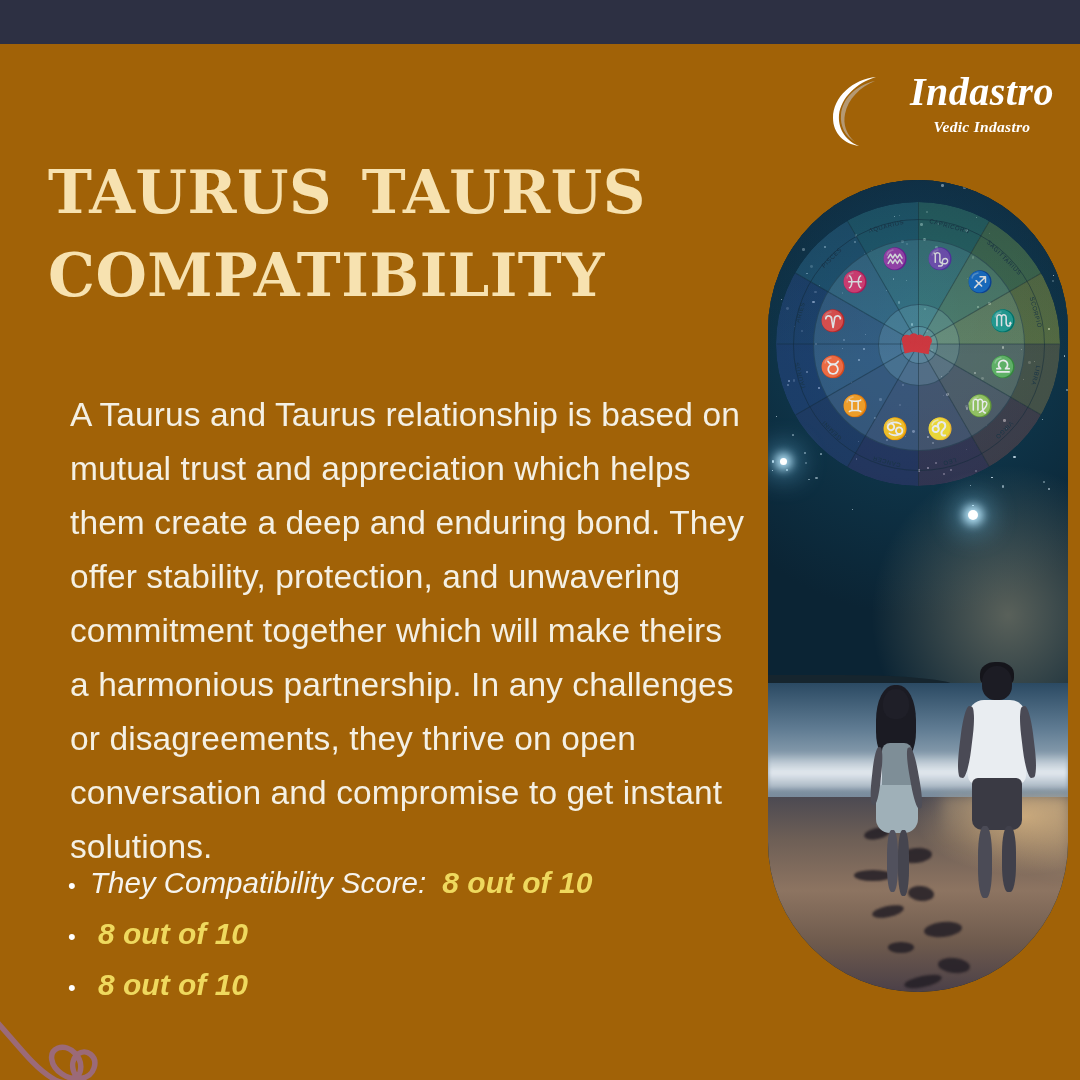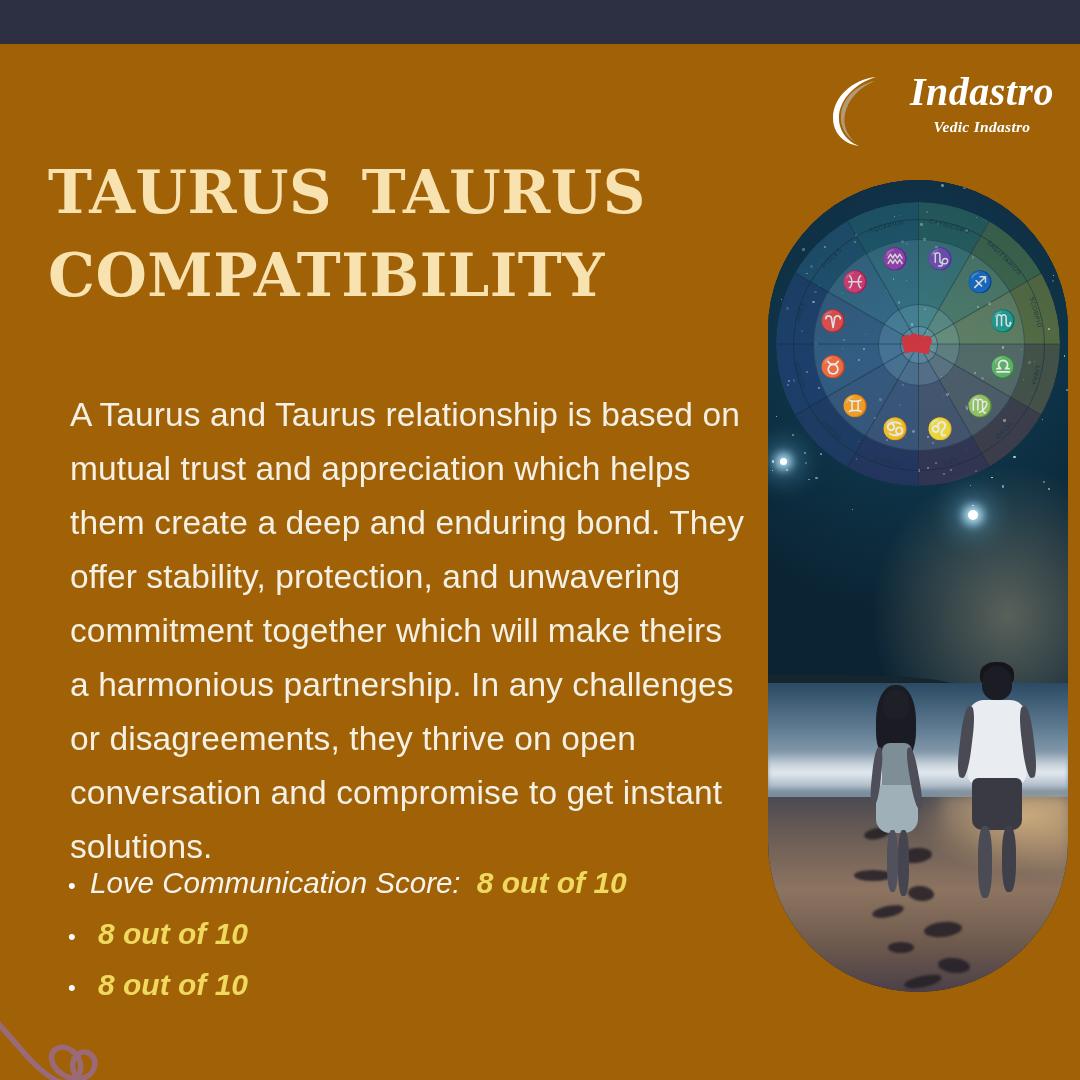--- a/index.html
+++ b/index.html
@@ -345,21 +345,21 @@
   <h1 class="title">
     <span class="title-line">Taurus Taurus</span>
     <span class="title-line">Compatibility</span>
   </h1>
 
   <p class="body-copy">A Taurus and Taurus relationship is based on mutual trust and appreciation which helps them create a deep and enduring bond. They offer stability, protection, and unwavering commitment together which will make theirs a harmonious partnership. In any challenges or disagreements, they thrive on open conversation and compromise to get instant solutions.</p>
 
   <div class="scores">
     <div class="score-row">
       <span class="bullet">•</span>
-      <span class="score-label">Love Communication Score: </span>
+      <span class="score-label">They Compatibility Score: </span>
       <span class="score-value">8 out of 10</span>
     </div>
     <div class="score-row">
       <span class="bullet">•</span>
       <span class="score-value">8 out of 10</span>
     </div>
     <div class="score-row">
       <span class="bullet">•</span>
       <span class="score-value">8 out of 10</span>
     </div>

